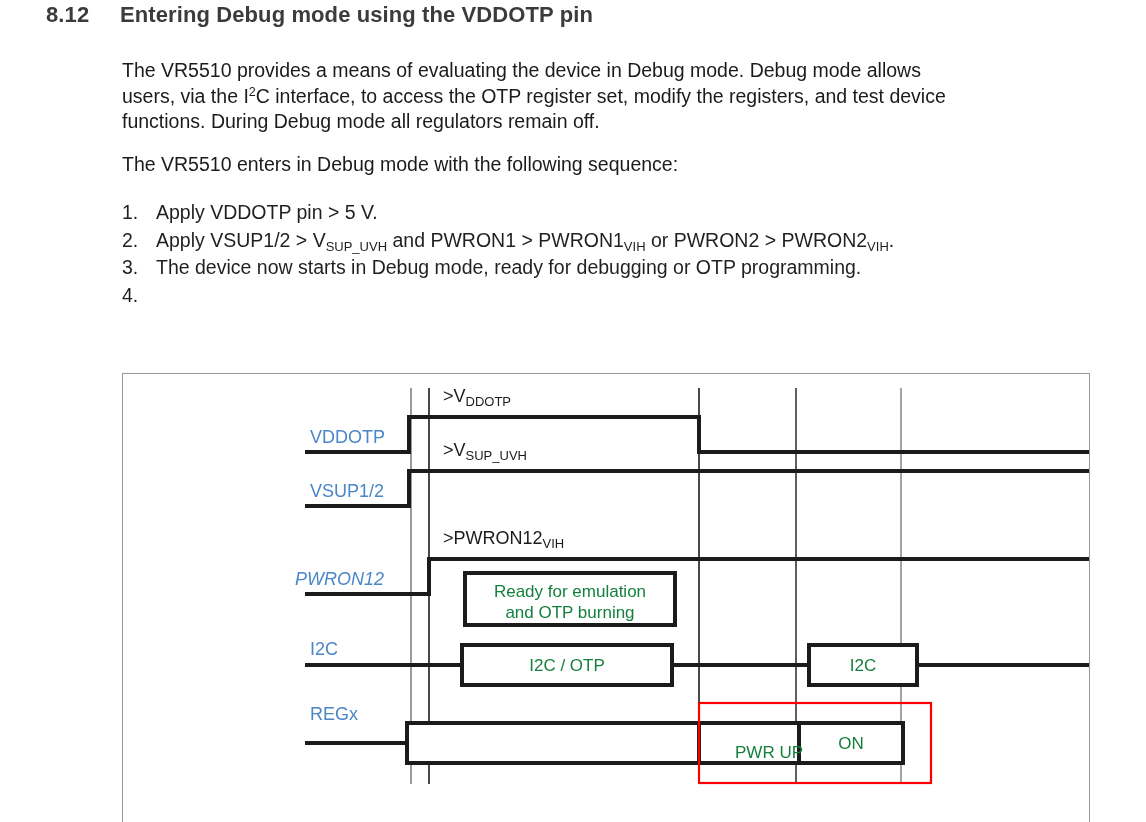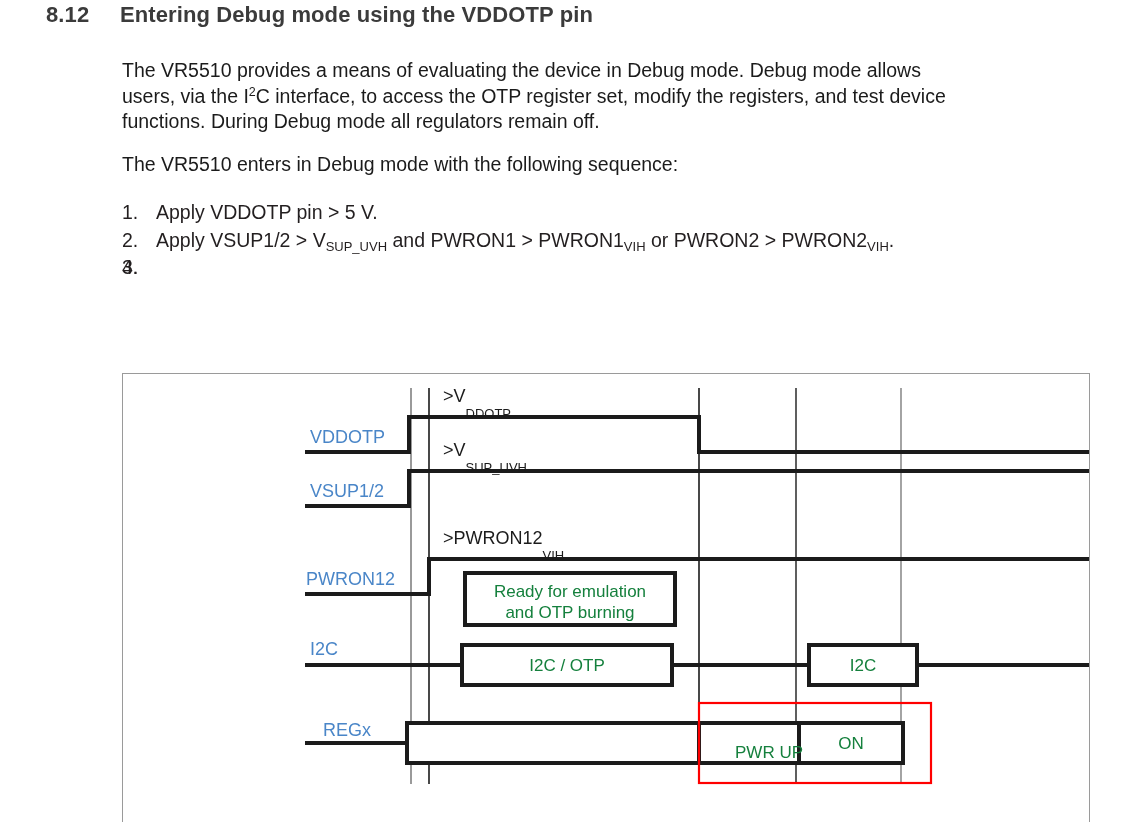--- a/index.html
+++ b/index.html
@@ -129,21 +129,21 @@
   .thr-label {
     position: absolute;
     font-size: 18px;
     color: #1b1b1b;
     white-space: nowrap;
   }
   .thr-label sub {
     font-size: 13px;
     vertical-align: baseline;
     position: relative;
-    top: 16px;
+    top: 4px;
     line-height: 0;
     text-align: center;
   }
   
   .box-text {
     position: absolute;
     font-size: 17px;
     color: #15803d;
     text-align: center;
     line-height: 21px;
@@ -168,20 +168,21 @@
     <span class="txt">Apply VDDOTP pin &gt; 5 V.</span>
   </div>
 
   <div class="step">
     <span class="num">2.</span>
     <span class="txt"><span>Apply VSUP1/2 &gt; V</span><sub class="sub">SUP_UVH</sub><span> and PWRON1 &gt; PWRON1</span><sub class="sub">VIH</sub><span> or PWRON2 &gt; PWRON2</span><sub class="sub">VIH</sub><span>.</span></span>
   </div>
 
   <div class="step">
     <span class="num">3.</span>
+    <span class="txt">The device now starts in Debug mode, ready for debugging or OTP programming.</span>
   </div>
 
   <div class="step">
     <span class="num">4.</span>
   </div>
 
 </div>
 
 <div id="figure-frame">
 
@@ -215,23 +216,23 @@
 
     <rect x="576" y="349" width="100" height="40" fill="#ffffff" stroke="#1b1b1b" stroke-width="4"></rect>
 
     <rect x="676" y="349" width="104" height="40" fill="#ffffff" stroke="#1b1b1b" stroke-width="4"></rect>
 
     <rect x="576" y="329" width="232" height="80" fill="none" stroke="#ff0000" stroke-width="2.2"></rect>
   </svg>
 
   <div class="sig-label" style="left:187px; top:53px;">VDDOTP</div>
   <div class="sig-label" style="left:187px; top:107px;">VSUP1/2</div>
-  <div class="sig-label" style="left:183px; top:195px;">PWRON12</div>
+  <div class="sig-label" style="left:172px; top:195px;font-style:italic;">PWRON12</div>
   <div class="sig-label" style="left:187px; top:265px;">I2C</div>
-  <div class="sig-label" style="left:187px; top:346px;margin-left:13px;">REGx</div>
+  <div class="sig-label" style="left:187px; top:330px;">REGx</div>
 
   <div class="thr-label" style="left:320px; top:12px;"><span>&gt;V</span><sub>DDOTP</sub></div>
 
   <div class="thr-label" style="left:320px; top:66px;"><span>&gt;V</span><sub>SUP_UVH</sub></div>
 
   <div class="thr-label" style="left:320px; top:154px;"><span>&gt;PWRON12</span><sub>VIH</sub></div>
 
   <div class="box-text" style="left:342px; top:207px; width:210px;">Ready for emulation
 and OTP burning</div>
   <div class="box-text" style="left:339px; top:281px; width:210px;">I2C / OTP</div>

